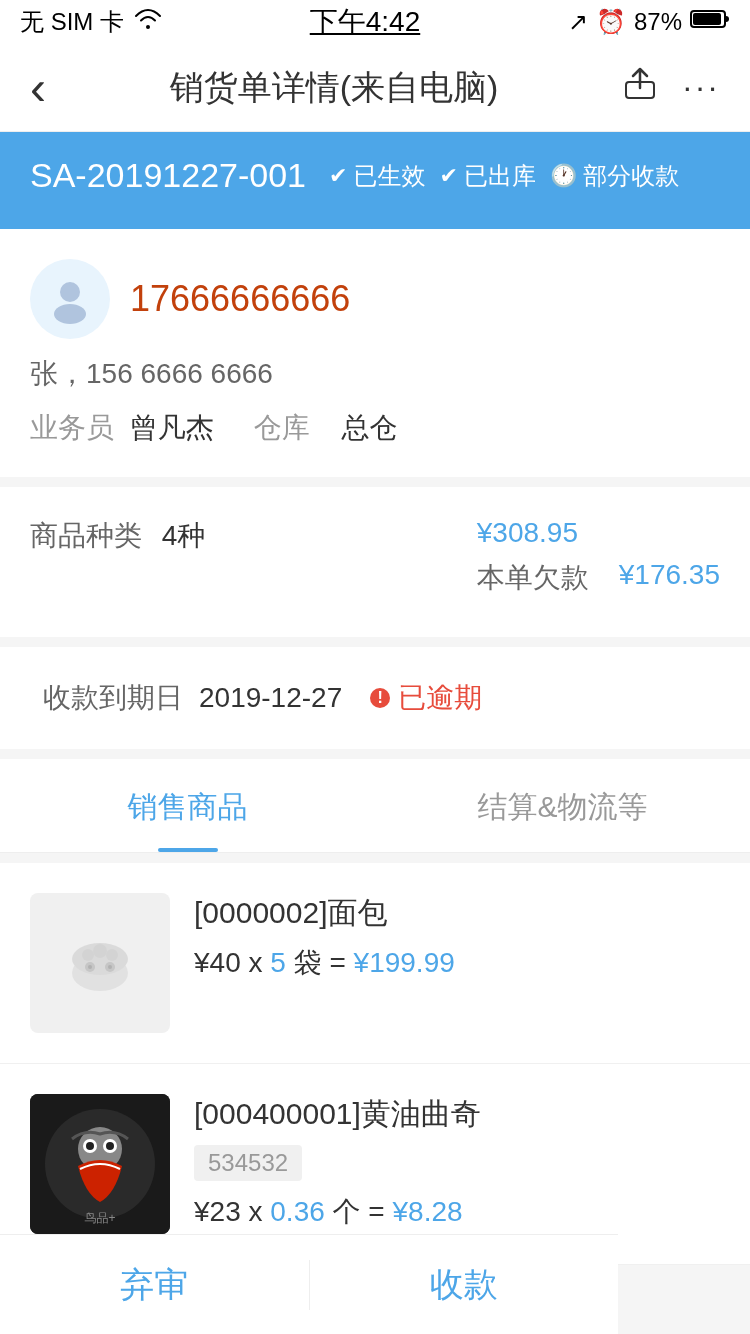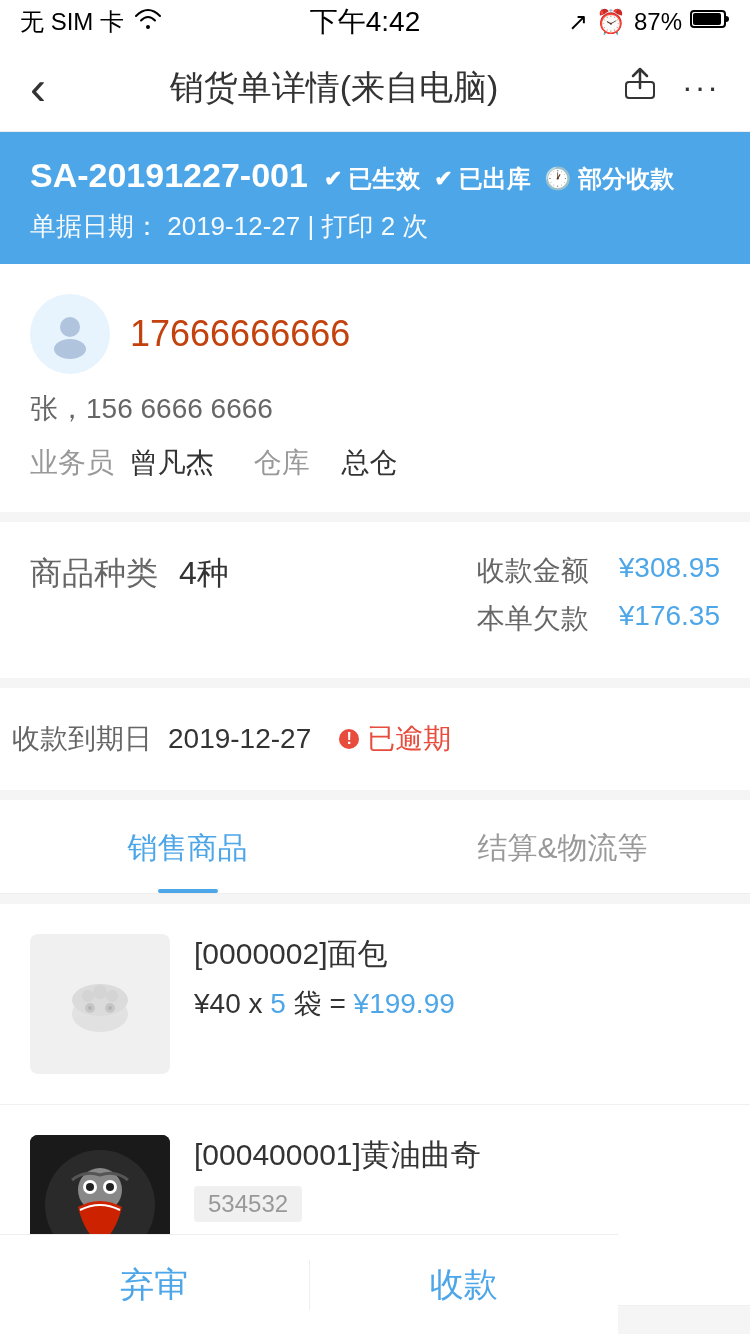--- a/index.html
+++ b/index.html
@@ -18,21 +18,21 @@
       height: 44px;
       background: #fff;
       display: flex;
       align-items: center;
       justify-content: space-between;
       padding: 0 20px;
       font-size: 24px;
       color: #000;
     }
     .status-left { display: flex; align-items: center; gap: 10px; }
-    .status-center { font-size: 28px; font-weight: 500; }
+    .status-center { font-size: 28px; font-weight: 500; text-decoration: underline; }
     .status-right { display: flex; align-items: center; gap: 8px; font-size: 24px; }
 
     
     .nav-bar {
       height: 88px;
       background: #fff;
       display: flex;
       align-items: center;
       justify-content: space-between;
       padding: 0 30px;
@@ -50,25 +50,25 @@
     }
     .nav-right { display: flex; gap: 24px; align-items: center; }
 
     
     .order-banner {
       background: #4da6e8;
       padding: 24px 30px 20px;
     }
     .order-number {
       font-size: 34px;
-      font-weight: bold;
+      font-weight: normal;
       color: #fff;
       display: flex;
-      align-items: flex-end;
-      gap: 16px;
+      align-items: center;
+      gap: 23px;
       margin-bottom: 14px;
     }
     .status-badges { display: flex; gap: 14px; }
     .badge {
       display: flex;
       align-items: center;
       gap: 6px;
       font-size: 24px;
       color: #fff;
     }
@@ -125,41 +125,41 @@
     
     .amounts-section {
       background: #fff;
       padding: 30px;
       margin-bottom: 10px;
       display: flex;
       justify-content: space-between;
       align-items: flex-start;
     }
     .product-types {
-      font-size: 32px;
+      font-size: 28px;
       color: #666;
     }
     .product-types .count { color: #333; }
     .amounts-right {
       text-align: right;
     }
     .amount-row {
       display: flex;
       justify-content: space-between;
       gap: 30px;
       margin-bottom: 10px;
       font-size: 28px;
     }
     .amount-label { color: #666; }
     .amount-value { color: #4da6e8; font-weight: 500; }
 
     
     .due-section {
       background: #fff;
-      padding: 28px 12px;
+      padding: 28px 43px;
       margin-bottom: 10px;
       display: flex;
       align-items: center;
       gap: 16px;
       font-size: 28px;
       color: #666;
     }
     .due-label { color: #666; }
     .due-date { color: #333; }
     .overdue-badge {
@@ -350,25 +350,20 @@
       <span class="badge">
         <span class="badge-icon">✔</span>
         <span>已出库</span>
       </span>
       <span class="badge">
         <span class="badge-icon">🕐</span>
         <span>部分收款</span>
       </span>
     </div>
   </div>
-  <div class="order-date">
-    <span>单据日期：</span>
-    <span>2019-12-27</span>
-    <span>| 打印 2 次</span>
-  </div>
 </div>
 
 <div class="customer-section">
   <div class="customer-row">
     <div class="avatar">
       <svg viewBox="0 0 50 50" fill="none">
         <circle cx="25" cy="18" r="10" fill="#b0c4de"></circle>
         <ellipse cx="25" cy="40" rx="16" ry="10" fill="#b0c4de"></ellipse>
       </svg>
     </div>
@@ -387,21 +382,20 @@
   </div>
 </div>
 
 <div class="amounts-section">
   <div class="product-types">
     <span>商品种类</span>
     <span class="count" style="margin-left:12px;">4种</span>
   </div>
   <div class="amounts-right">
     <div class="amount-row">
-      <span class="amount-label">收款金额</span>
       <span class="amount-value">¥308.95</span>
     </div>
     <div class="amount-row">
       <span class="amount-label">本单欠款</span>
       <span class="amount-value">¥176.35</span>
     </div>
   </div>
 </div>
 
 <div class="due-section">

